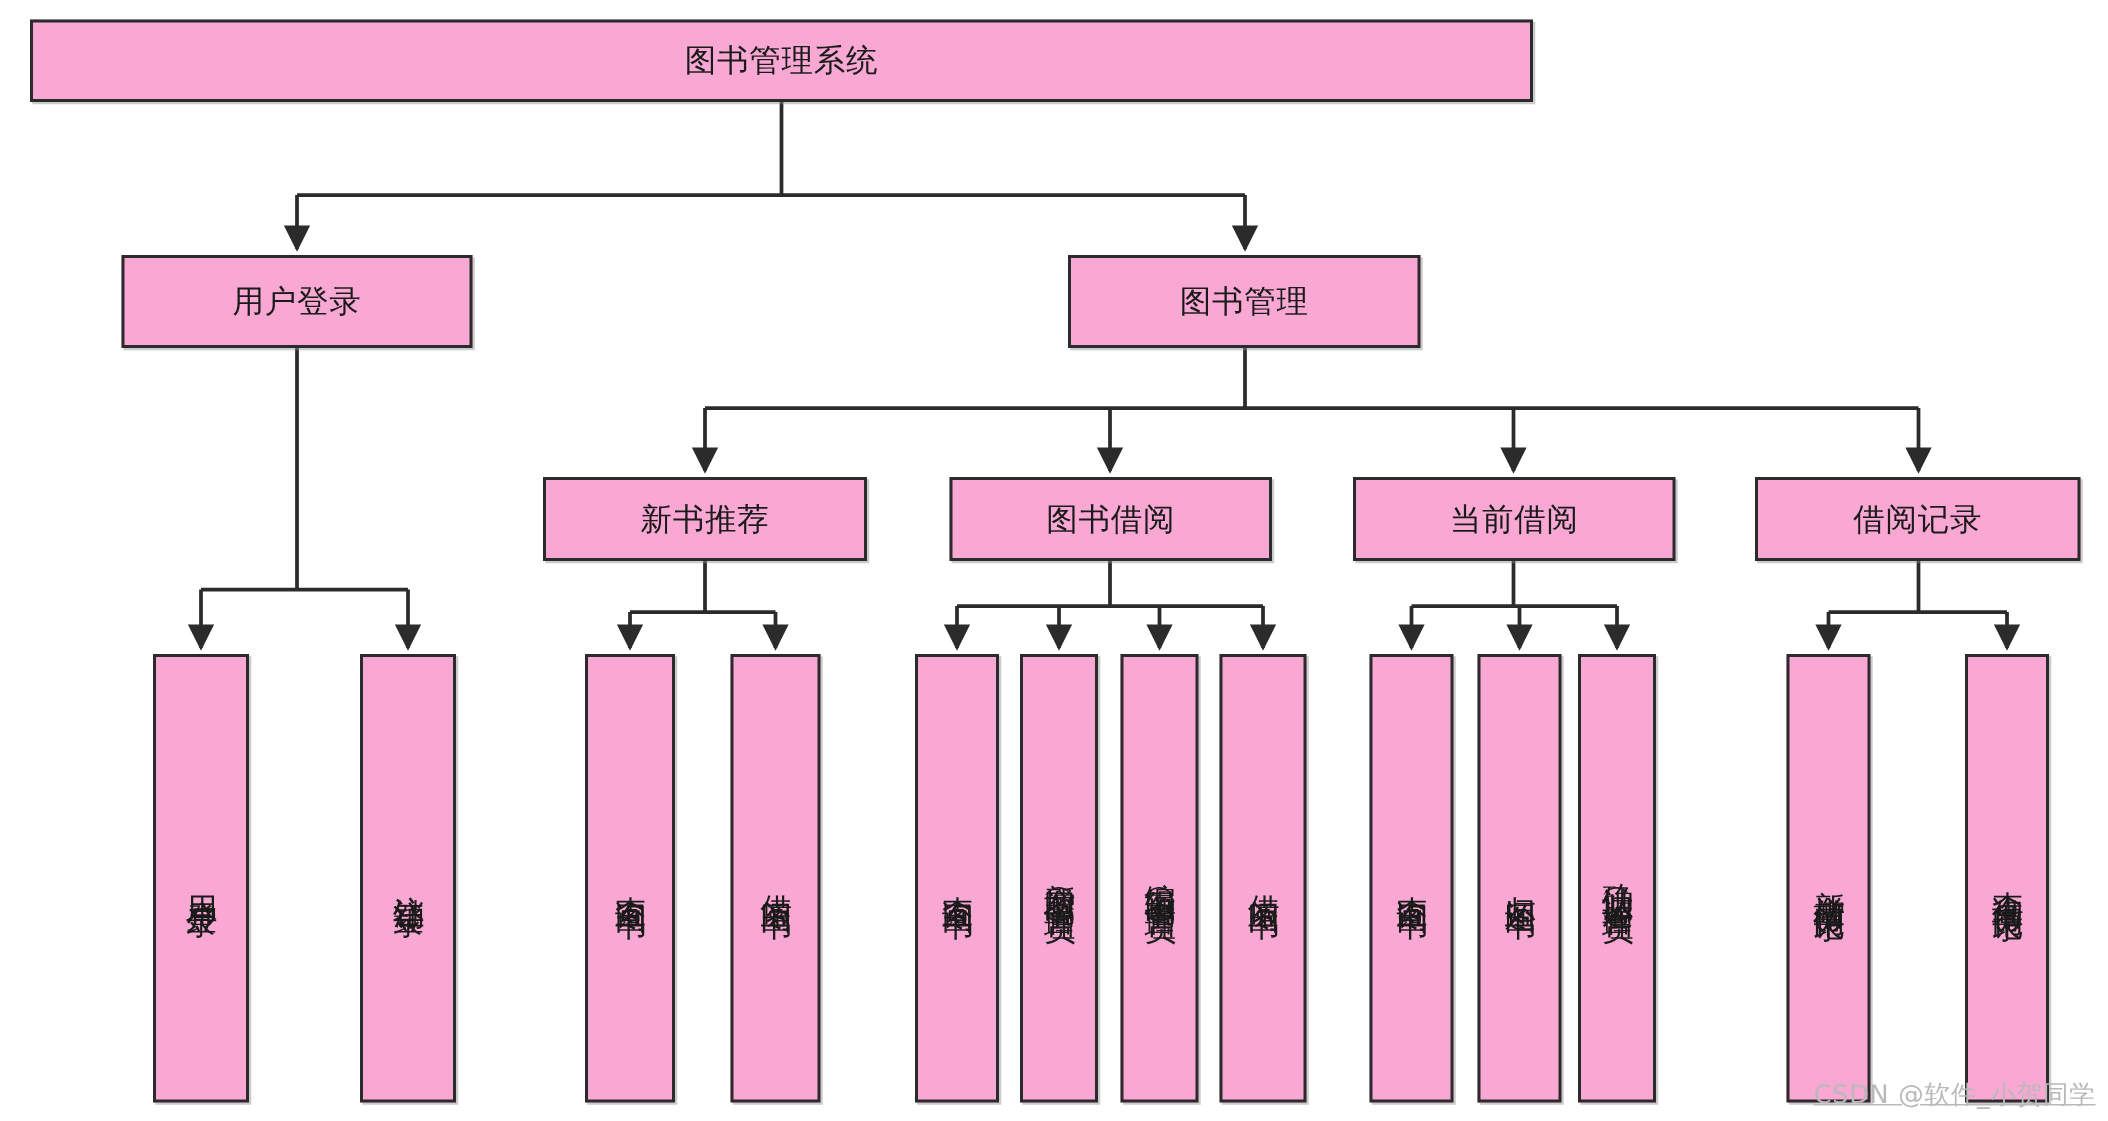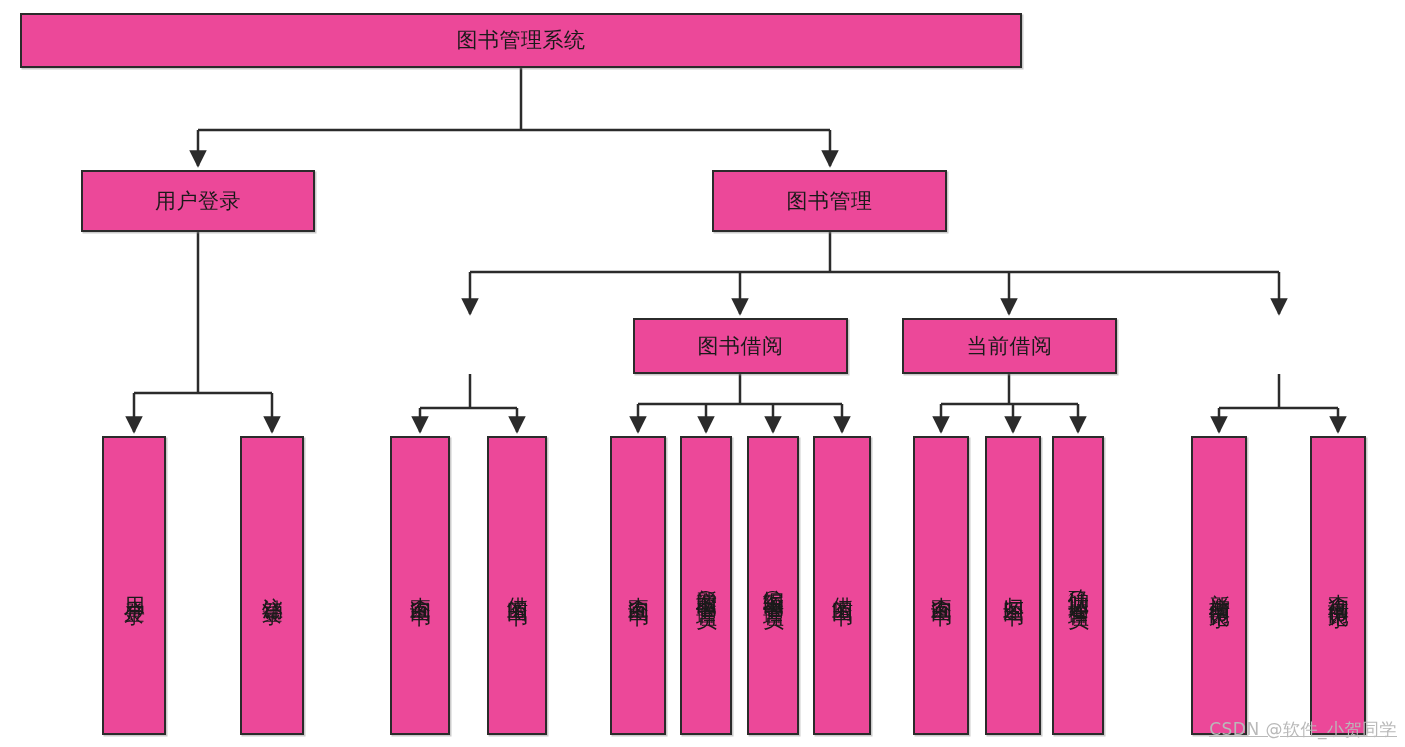--- a/index.html
+++ b/index.html
@@ -20,21 +20,21 @@
   #diagram-svg {
     position: absolute;
     left: 0;
     top: 0;
     width: 1405px;
     height: 747px;
   }
   .node {
     position: absolute;
     box-sizing: border-box;
-    background: #ec4899;
+    background: #f9a8d4;
     border: 2px solid #2b2b2b;
     box-shadow: 1.5px 1.5px 0 rgba(140,140,140,0.45);
     display: flex;
     align-items: center;
     justify-content: center;
     color: #1a1a1a;
     z-index: 3;
   }
   .node .label {
     display: block;
@@ -131,25 +131,31 @@
     <span class="label">图书管理系统</span>
   </div>
 
   <div class="node horiz" style="left:81px; top:170px; width:234px; height:62px;">
     <span class="label">用户登录</span>
   </div>
   <div class="node horiz" style="left:712px; top:170px; width:235px; height:62px;">
     <span class="label">图书管理</span>
   </div>
 
+  <div class="node horiz" style="left:362px; top:318px; width:216px; height:56px;">
+    <span class="label">新书推荐</span>
+  </div>
   <div class="node horiz" style="left:633px; top:318px; width:215px; height:56px;justify-content:center;">
     <span class="label">图书借阅</span>
   </div>
   <div class="node horiz" style="left:902px; top:318px; width:215px; height:56px;">
     <span class="label">当前借阅</span>
+  </div>
+  <div class="node horiz" style="left:1170px; top:318px; width:217px; height:56px;">
+    <span class="label">借阅记录</span>
   </div>
 
   <div class="node vert" style="left:102px; top:436px; width:64px; height:299px;">
     <span class="label">用户登录</span>
   </div>
   <div class="node vert" style="left:240px; top:436px; width:64px; height:299px;">
     <span class="label">注销登录</span>
   </div>
   <div class="node vert" style="left:390px; top:436px; width:60px; height:299px;">
     <span class="label">查询图书</span>

